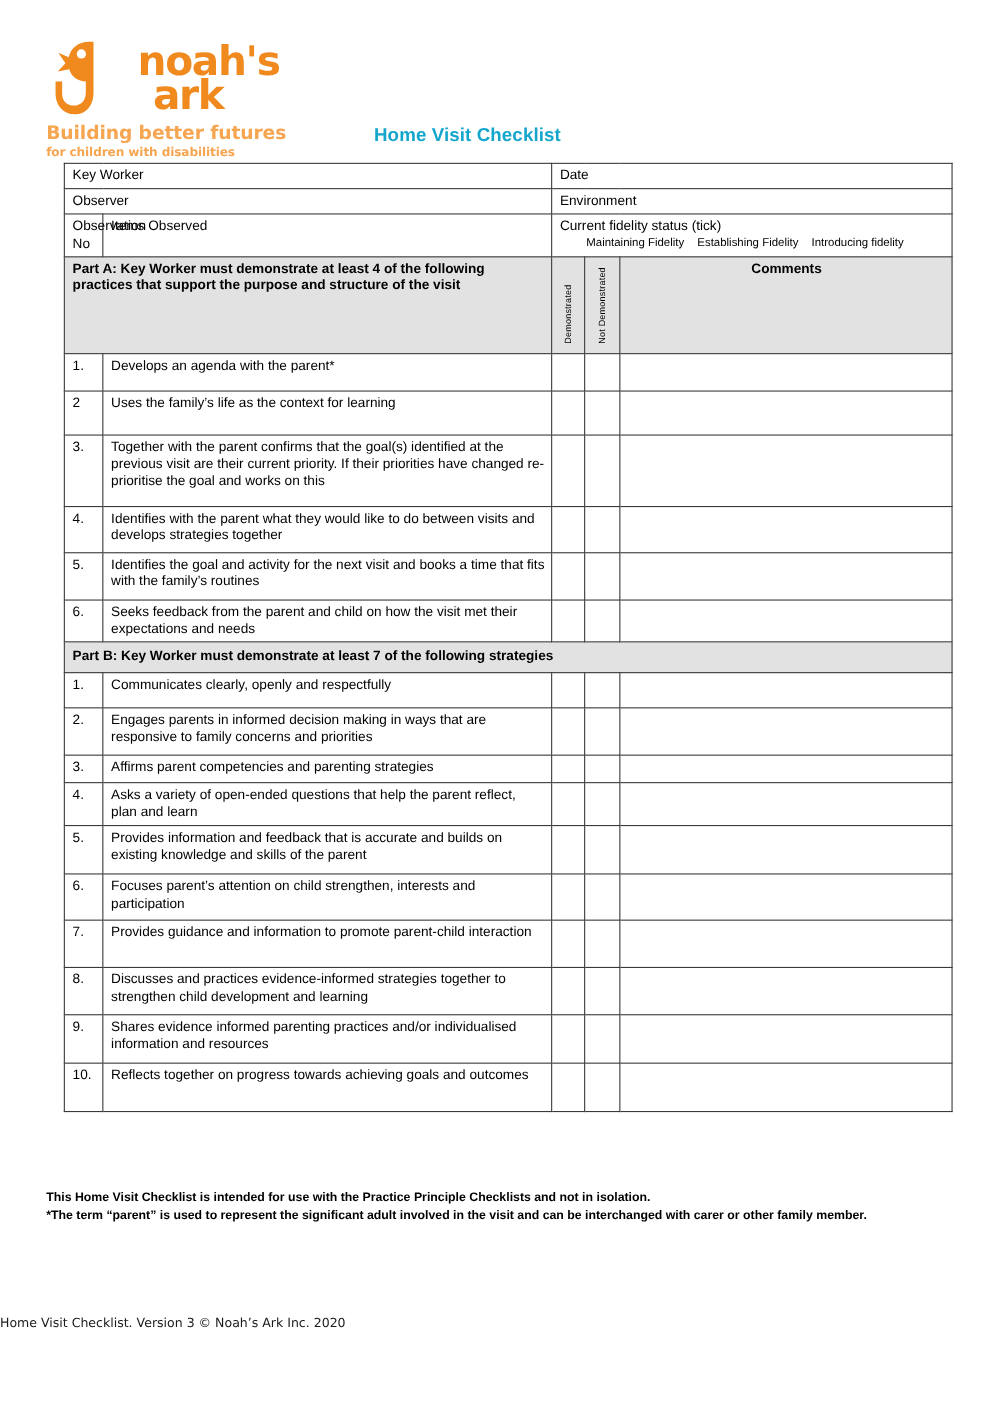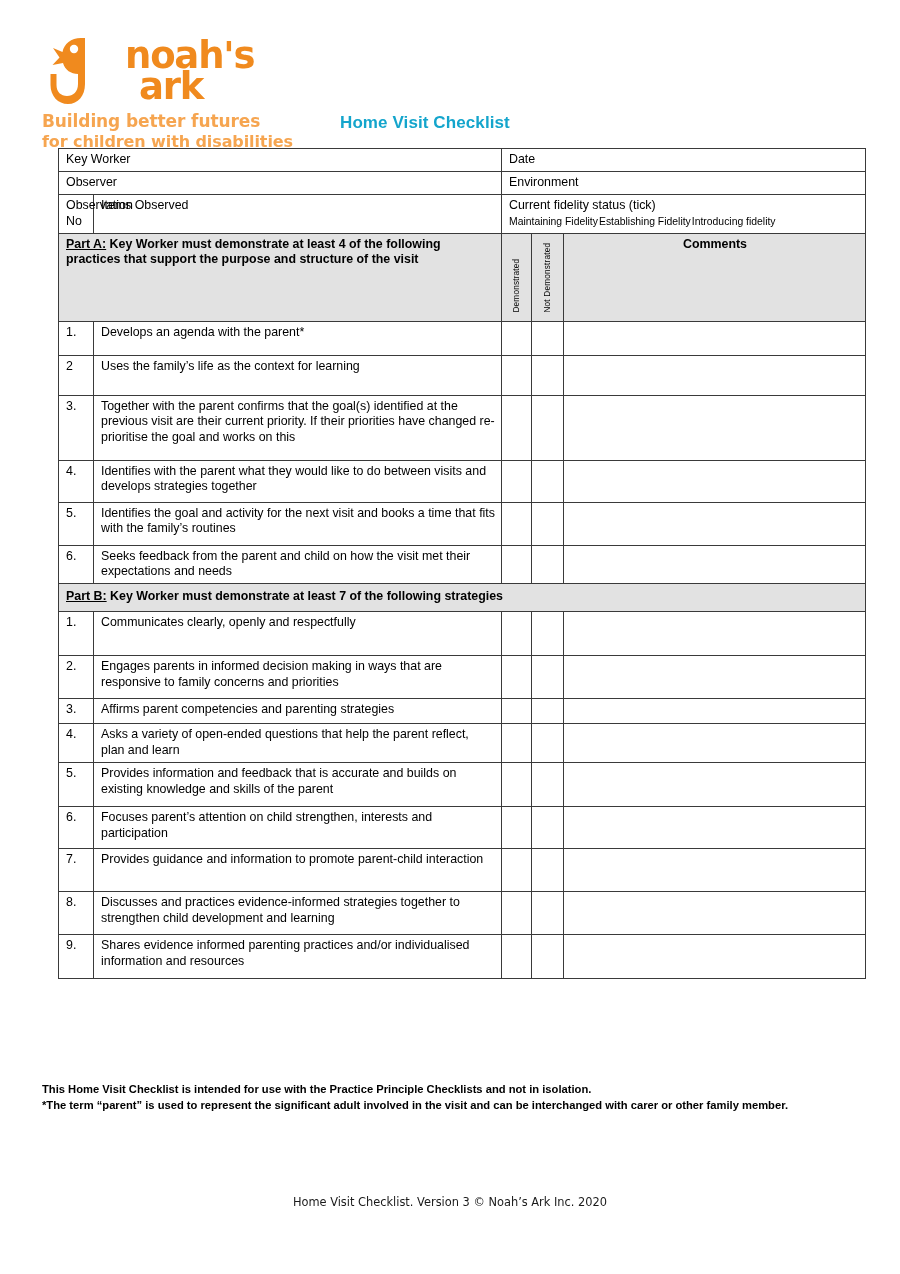--- a/index.html
+++ b/index.html
@@ -53,21 +53,21 @@
     display: block;
     font-family: "DejaVu Sans", sans-serif;
     font-size: 17px;
     font-weight: 700;
     color: #F6A550;
     letter-spacing: -0.1px;
   }
   .tagline .t2 {
     display: block;
     font-family: "DejaVu Sans", sans-serif;
-    font-size: 16px;
+    font-size: 11px;
     font-weight: 700;
     color: #F6A550;
     letter-spacing: -0.1px;
     margin-top: 1px;
   }
 
   .doc-title {
     position: absolute;
     left: 340px;
     top: 113px;
@@ -99,32 +99,33 @@
     line-height: 1.28;
   }
   .r-keyworker td, .r-observer td { height: 22px; }
   .shade { background: #e2e2e2; }
 
   .cell-label { font-size: 12.4px; }
 
   .fid-title { font-size: 12.4px; }
   .fid-row {
     display: flex;
-    gap: 1px;
+    gap: 12px;
     font-size: 10.4px;
     margin-top: 1px;
     white-space: nowrap;
+    margin-left: 24px;
   }
 
   .part-head {
     font-weight: 700;
     font-size: 12.6px;
     line-height: 1.3;
   }
-  .part-head .u { text-decoration: underline; }
+  .part-head .u { }
 
   .comments-h {
     text-align: center;
     font-size: 14.5px;
     font-weight: 700;
     padding-top: 4px;
   }
 
   .vert-wrap {
     height: 78px;
@@ -175,21 +176,21 @@
     font-weight: 700;
     line-height: 1.42;
   }
   .note2 { margin-top: 18px; }
 
   .footer {
     position: absolute;
     left: 0;
     top: 1195px;
     width: 900px;
-    text-align: center;
+    text-align: left;
     font-family: "DejaVu Sans", sans-serif;
     font-size: 11.4px;
     color: #1a1a1a;
   }
 </style>
 </head>
 <body>
 
 <div class="page">
 
@@ -326,21 +327,21 @@
       </tr>
 
       <tr>
         <td class="shade part-head" colspan="5" style="height:28px; padding-top:5px">
           <span class="u">Part B:</span><span> Key Worker must demonstrate at least 7 of the following strategies</span>
         </td>
       </tr>
 
       <tr>
         <td class="num">1.</td>
-        <td class="item" style="height:44px">Communicates clearly, openly and respectfully</td>
+        <td class="item" style="height:32px">Communicates clearly, openly and respectfully</td>
         <td class="ck"></td>
         <td class="ck2"></td>
         <td class="cm"></td>
       </tr>
       <tr>
         <td class="num">2.</td>
         <td class="item" style="height:43px">Engages parents in informed decision making in ways that are responsive to family concerns and priorities</td>
         <td class="ck"></td>
         <td class="ck2"></td>
         <td class="cm"></td>
@@ -383,20 +384,27 @@
       <tr>
         <td class="num">8.</td>
         <td class="item" style="height:43px">Discusses and practices evidence-informed strategies together to strengthen child development and learning</td>
         <td class="ck"></td>
         <td class="ck2"></td>
         <td class="cm"></td>
       </tr>
       <tr>
         <td class="num">9.</td>
         <td class="item" style="height:44px">Shares evidence informed parenting practices and/or individualised information and resources</td>
+        <td class="ck"></td>
+        <td class="ck2"></td>
+        <td class="cm"></td>
+      </tr>
+      <tr>
+        <td class="num">10.</td>
+        <td class="item" style="height:44px">Reflects together on progress towards achieving goals and outcomes</td>
         <td class="ck"></td>
         <td class="ck2"></td>
         <td class="cm"></td>
       </tr>
     </tbody>
       </table>
   </div>
 
   <div class="notes">
     <div class="note note2">This Home Visit Checklist is intended for use with the Practice Principle Checklists and not in isolation.</div>

